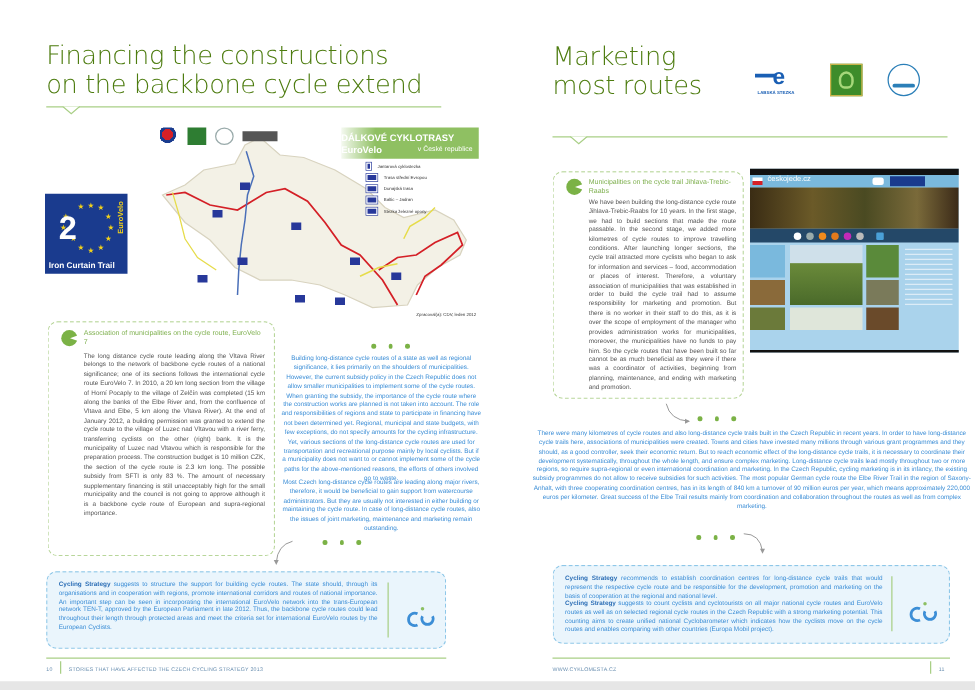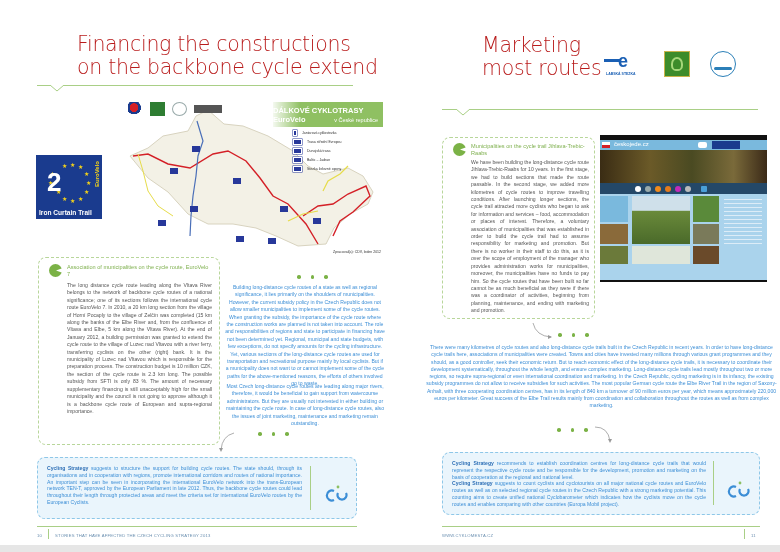--- a/index.html
+++ b/index.html
@@ -3,21 +3,21 @@
 <meta charset="utf-8">
 <style>
   * { box-sizing: border-box; margin: 0; padding: 0; }
   html, body { width: 780px; height: 552px; background: #e6e6e6; overflow: hidden; }
   body { font-family: "Liberation Sans", sans-serif; position: relative; }
   .spread { position: absolute; left: 0; top: 0; width: 780px; height: 545px; background: #ffffff; }
   .page { position: absolute; top: 0; height: 545px; width: 390px; }
   .page.left { left: 0; }
   .page.right { left: 404px; }
 
-  .title { position: absolute; color: #b91c1c; font-family: "DejaVu Sans", sans-serif; font-weight: 300; font-size: 20.5px; line-height: 23px; letter-spacing: -0.3px; margin-left: 40px; }
+  .title { position: absolute; color: #4d7c0f; font-family: "DejaVu Sans", sans-serif; font-weight: 300; font-size: 20.5px; line-height: 23px; letter-spacing: -0.3px; }
   .title-rule { position: absolute; height: 1px; background: #a9cf86; }
 
   
   .ev-badge { position: absolute; left: 36px; top: 155px; width: 66px; height: 64px; background: #1a3b8e; }
   .ev-badge .num { position: absolute; left: 11px; top: 13px; font-family: "Liberation Sans", sans-serif; font-weight: bold; color: #fff; font-size: 26px; line-height: 28px; }
   .ev-badge .vert { position: absolute; right: -8px; top: 16px; transform: rotate(-90deg); color: #f3d21a; font-size: 6px; font-weight: bold; }
   .ev-badge .caption { position: absolute; left: 3px; bottom: 3px; color: #fff; font-size: 6.6px; font-weight: bold; }
   .ev-star { position: absolute; color: #f3d21a; font-size: 6px; line-height: 6px; }
 
   

